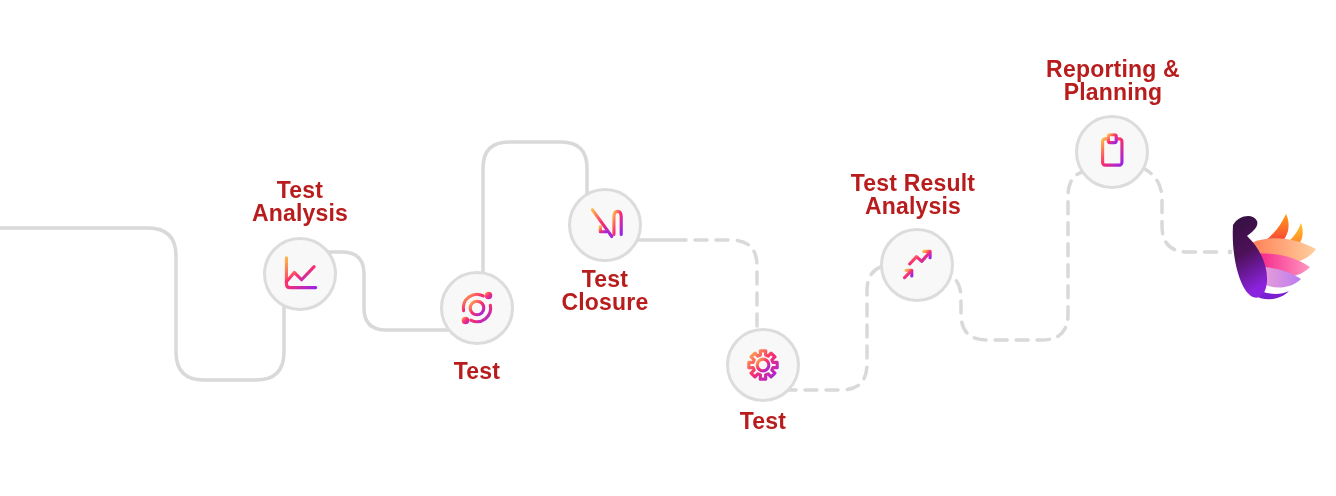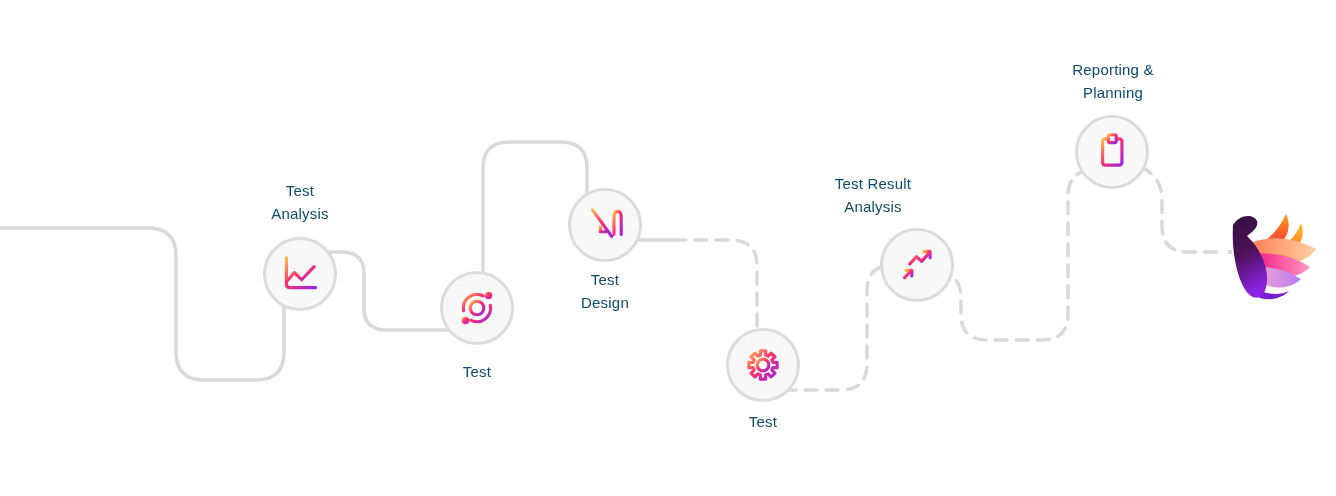--- a/index.html
+++ b/index.html
@@ -8,21 +8,21 @@
   #flow-svg{position:absolute;left:0;top:0;z-index:0;}
   .conn{fill:none;stroke:#d9d9d9;stroke-width:3.5;stroke-linecap:round;stroke-linejoin:round;}
   .conn.dashed{stroke-dasharray:12 9;}
   .node{position:absolute;width:74px;height:74px;border-radius:50%;
         background:#f8f8f8;border:3px solid #dcdcdc;box-sizing:border-box;
         display:flex;align-items:center;justify-content:center;z-index:2;}
   .node svg{display:block;}
   .icon-stroke{fill:none;stroke:url(#icon-grad);stroke-width:3;stroke-linecap:round;stroke-linejoin:round;}
   .icon-fill{fill:url(#icon-grad);stroke:none;}
   .stage-label{position:absolute;width:170px;text-align:center;z-index:3;
-        font-size:15px;line-height:23px;font-weight:400;color:#0c4a6e;letter-spacing:.2px;}
+        font-size:23px;line-height:23px;font-weight:700;color:#b91c1c;letter-spacing:.2px;}
   .stage-label span{display:block;}
   #bird{position:absolute;left:1222px;top:210px;z-index:2;}
 </style>
 </head>
 <body>
 
 <div id="canvas">
 
   <svg width="0" height="0" style="position:absolute" aria-hidden="true">
     <defs>
@@ -81,34 +81,34 @@
       <path class="icon-stroke" d="M 10 14 H 13.5"></path>
       <path class="icon-stroke" d="M 10 19.5 H 13.5"></path>
       <path class="icon-stroke" d="M 10 25 H 13.5"></path>
       <path class="icon-stroke" d="M 17.5 23.5 V 28.5 H 23"></path>
       <path class="icon-stroke" d="M 30.5 31 V 14.5 Q 30.5 9 34 9 Q 37.5 9 37.5 14.5 V 31"></path>
       <path class="icon-stroke" d="M 34 27 V 31"></path>
     </svg>
   </div>
   <div class="stage-label" style="left:520px;top:268px">
     <span>Test</span>
-    <span>Design</span>
+    <span>Closure</span>
   </div>
 
   <div class="node" style="left:726px;top:328px">
     <svg width="46" height="46" viewBox="0 0 44 44">
       <path class="icon-stroke" d="M 35.55 19.37 L 35.55 24.63 L 31.49 24.45 L 30.45 26.98 L 33.44 29.71 L 29.71 33.44 L 26.98 30.45 L 24.45 31.49 L 24.63 35.55 L 19.37 35.55 L 19.55 31.49 L 17.02 30.45 L 14.29 33.44 L 10.56 29.71 L 13.55 26.98 L 12.51 24.45 L 8.45 24.63 L 8.45 19.37 L 12.51 19.55 L 13.55 17.02 L 10.56 14.29 L 14.29 10.56 L 17.02 13.55 L 19.55 12.51 L 19.37 8.45 L 24.63 8.45 L 24.45 12.51 L 26.98 13.55 L 29.71 10.56 L 33.44 14.29 L 30.45 17.02 L 31.49 19.55 Z"></path>
       <circle class="icon-stroke" cx="22" cy="22" r="5.6"></circle>
     </svg>
   </div>
   <div class="stage-label" style="left:678px;top:410px">
     <span>Test</span>
   </div>
 
-  <div class="stage-label" style="left:788px;top:172px">
+  <div class="stage-label" style="left:828px;top:172px">
     <span>Test Result</span>
     <span>Analysis</span>
   </div>
   <div class="node" style="left:880px;top:228px">
     <svg width="46" height="46" viewBox="0 0 44 44">
       <path class="icon-stroke" d="M 9.5 8.5 V 18"></path>
       <path class="icon-stroke" d="M 15 21 L 21.5 14 L 26.5 18.5 L 34 10"></path>
       <path class="icon-stroke" d="M 28.5 9 H 34.5 V 15"></path>
       <path class="icon-stroke" d="M 10 34 L 16.5 27.5"></path>
       <path class="icon-stroke" d="M 11.5 27 H 17 V 32.5"></path>

